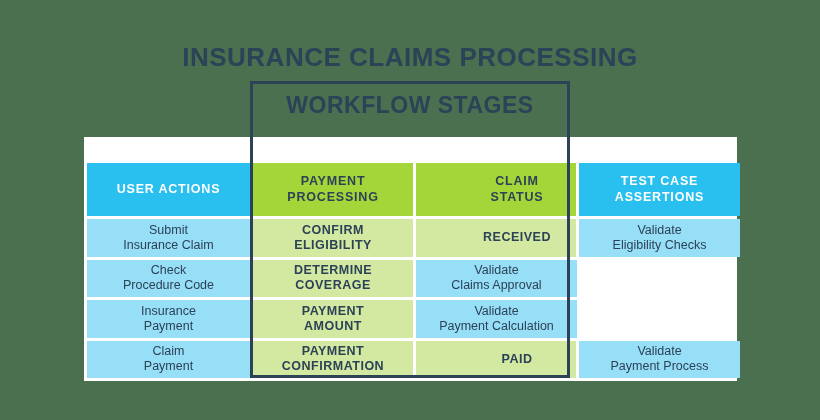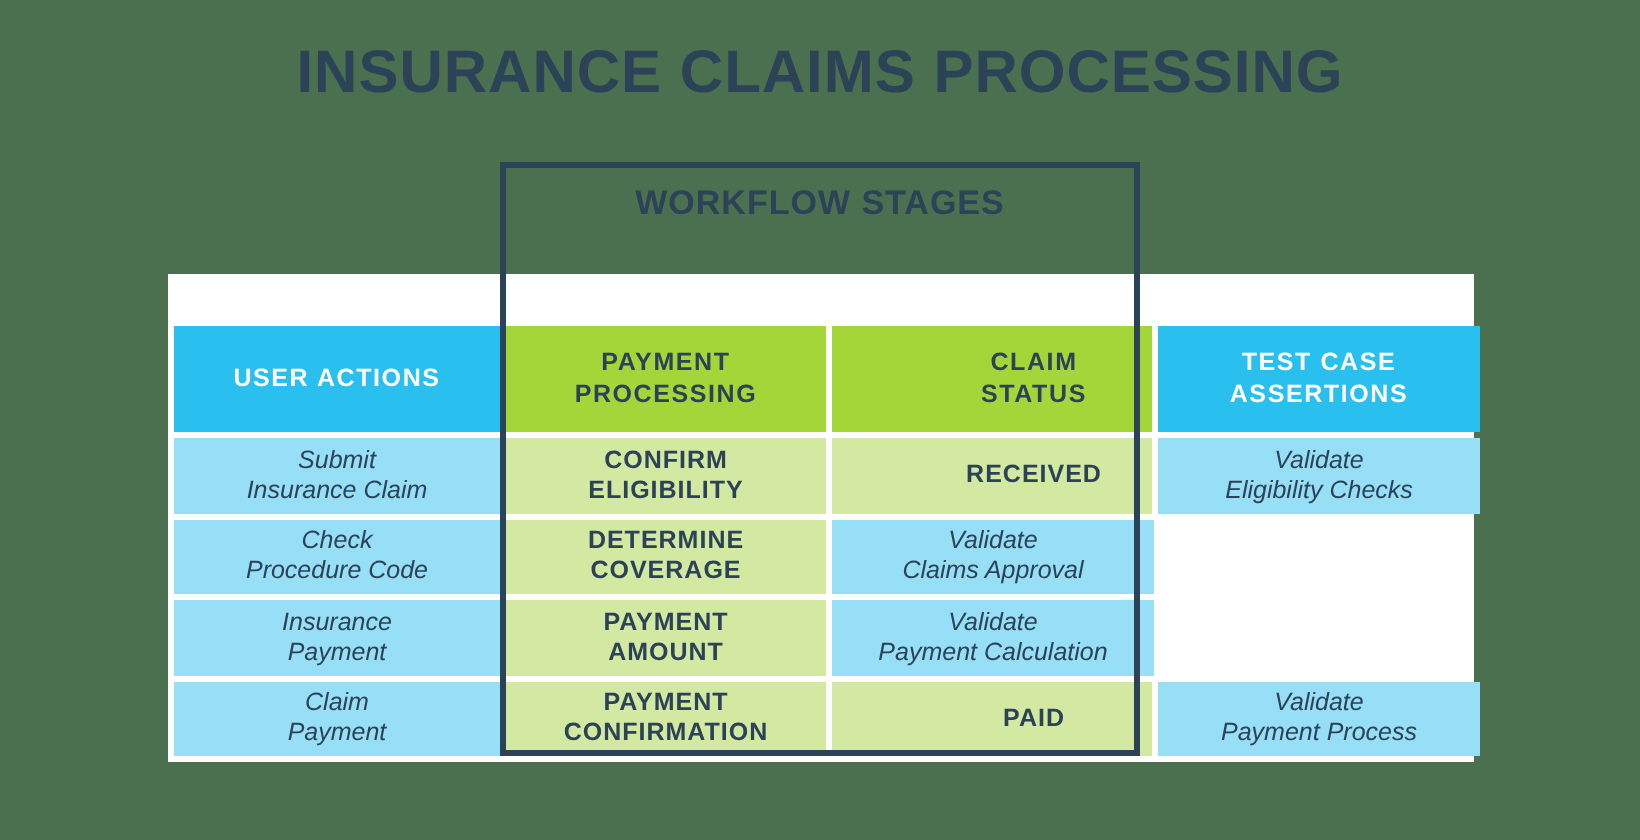--- a/index.html
+++ b/index.html
@@ -10,25 +10,25 @@
     width: 820px;
     height: 420px;
     background: #4a7050;
     font-family: "Liberation Sans", sans-serif;
     overflow: hidden;
     position: relative;
   }
 
   #page-title {
     position: absolute;
-    top: 20px;
+    top: 42px;
     left: 0;
     width: 820px;
     text-align: center;
-    font-size: 30px;
+    font-size: 26px;
     font-weight: bold;
     letter-spacing: 0.5px;
     color: #2b4257;
     text-transform: uppercase;
     white-space: nowrap;
   }
 
   
   #stage-box {
     position: absolute;
@@ -41,21 +41,21 @@
     pointer-events: none;
     z-index: 3;
   }
 
   #stage-box-label {
     position: absolute;
     left: 250px;
     top: 92px;
     width: 320px;
     text-align: center;
-    font-size: 17px;
+    font-size: 23px;
     font-weight: bold;
     letter-spacing: 0.5px;
     color: #2b4257;
     text-transform: uppercase;
     z-index: 4;
     white-space: nowrap;
   }
 
   
   #matrix {
@@ -121,21 +121,20 @@
     letter-spacing: 0.8px;
     text-transform: uppercase;
   }
 
   
   .body-blue {
     background: #97def7;
     color: #2b4257;
     font-size: 12.5px;
     font-weight: normal;
-    font-style: italic;
   }
   .body-green {
     background: #d3e8a0;
     color: #2b4257;
     font-size: 12.5px;
     font-weight: bold;
     letter-spacing: 0.5px;
     text-transform: uppercase;
   }
 

